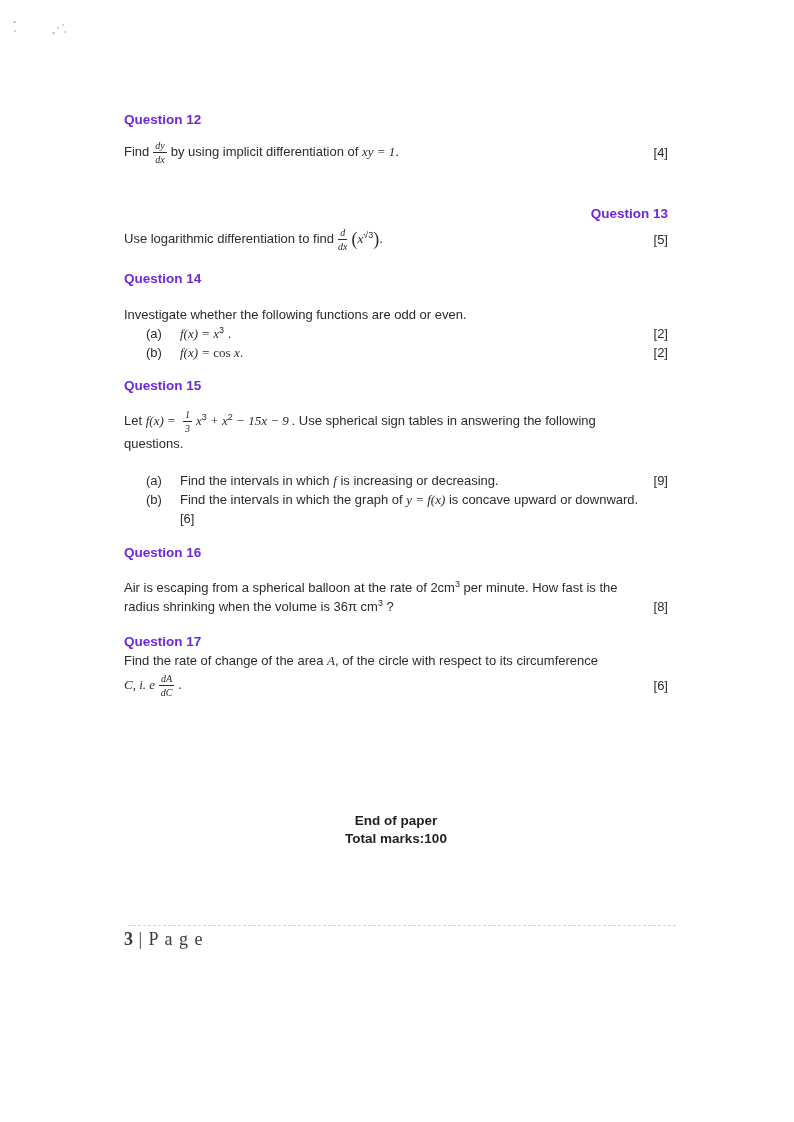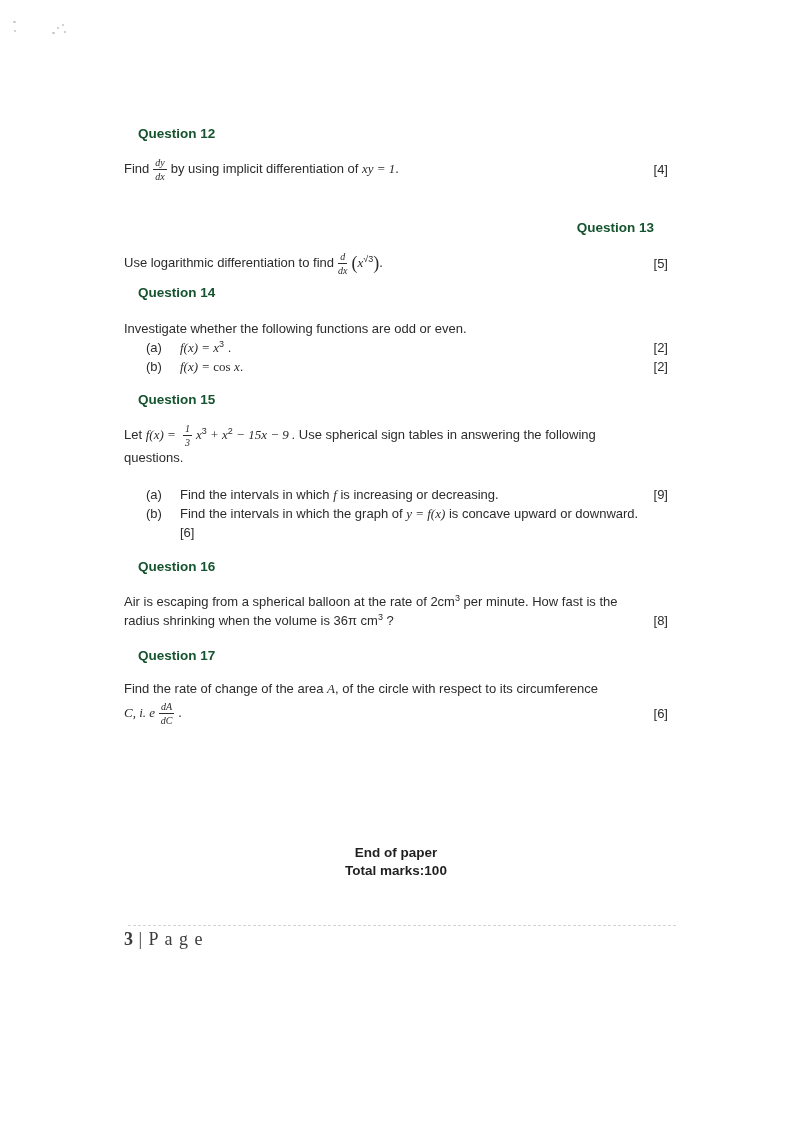--- a/index.html
+++ b/index.html
@@ -7,24 +7,24 @@
     position:relative;
     width:794px;height:1122px;
     background:#ffffff;
     font-family:"Liberation Sans", sans-serif;
     font-size:13px;
     color:#2b2b2b;
     overflow:hidden;
   }
   .q{position:absolute;left:124px;width:544px;}
   .q h3{
-    margin:14px;
+    margin:0;
     font-size:13.5px;
     font-weight:700;
-    color:#14532d;
+    color:#6d28d9;
     line-height:18px;
   }
   .body-line{line-height:19px;}
   .row{display:flex;align-items:center;}
   .row .marks{margin-left:auto;padding-left:8px;white-space:nowrap;}
   .lrow{display:flex;align-items:baseline;margin-left:22px;line-height:19px;}
   .lrow .llabel{width:34px;flex:0 0 auto;}
   .lrow .lcontent{flex:1 1 auto;}
   .lrow .marks{margin-left:auto;padding-left:8px;white-space:nowrap;}
   .para{position:relative;line-height:19px;}
@@ -35,21 +35,21 @@
   .frac{
     display:inline-flex;flex-direction:column;align-items:center;
     vertical-align:middle;line-height:1.1;
     font-family:"Liberation Serif", serif;font-style:italic;
     font-size:10px;margin:0 4px;
   }
   .frac .num{border-bottom:1px solid #2b2b2b;padding:0 2px 1px 2px;}
   .frac .den{padding-top:1px;}
   .bigp{font-family:"Liberation Serif", serif;font-style:normal;font-size:18px;vertical-align:-2px;}
   .endblock{
-    position:absolute;left:124px;top:844px;width:544px;
+    position:absolute;left:124px;top:812px;width:544px;
     text-align:center;font-weight:700;line-height:18px;font-size:13.5px;color:#1f1f1f;
   }
   .footer-line{
     position:absolute;left:128px;top:925px;width:548px;height:0;
     border-top:1px dashed #cdcdcd;opacity:.85;
   }
   .footer{
     position:absolute;left:124px;top:929px;
     font-family:"Liberation Serif", serif;font-size:18px;color:#3c3c3c;
     letter-spacing:1px;

